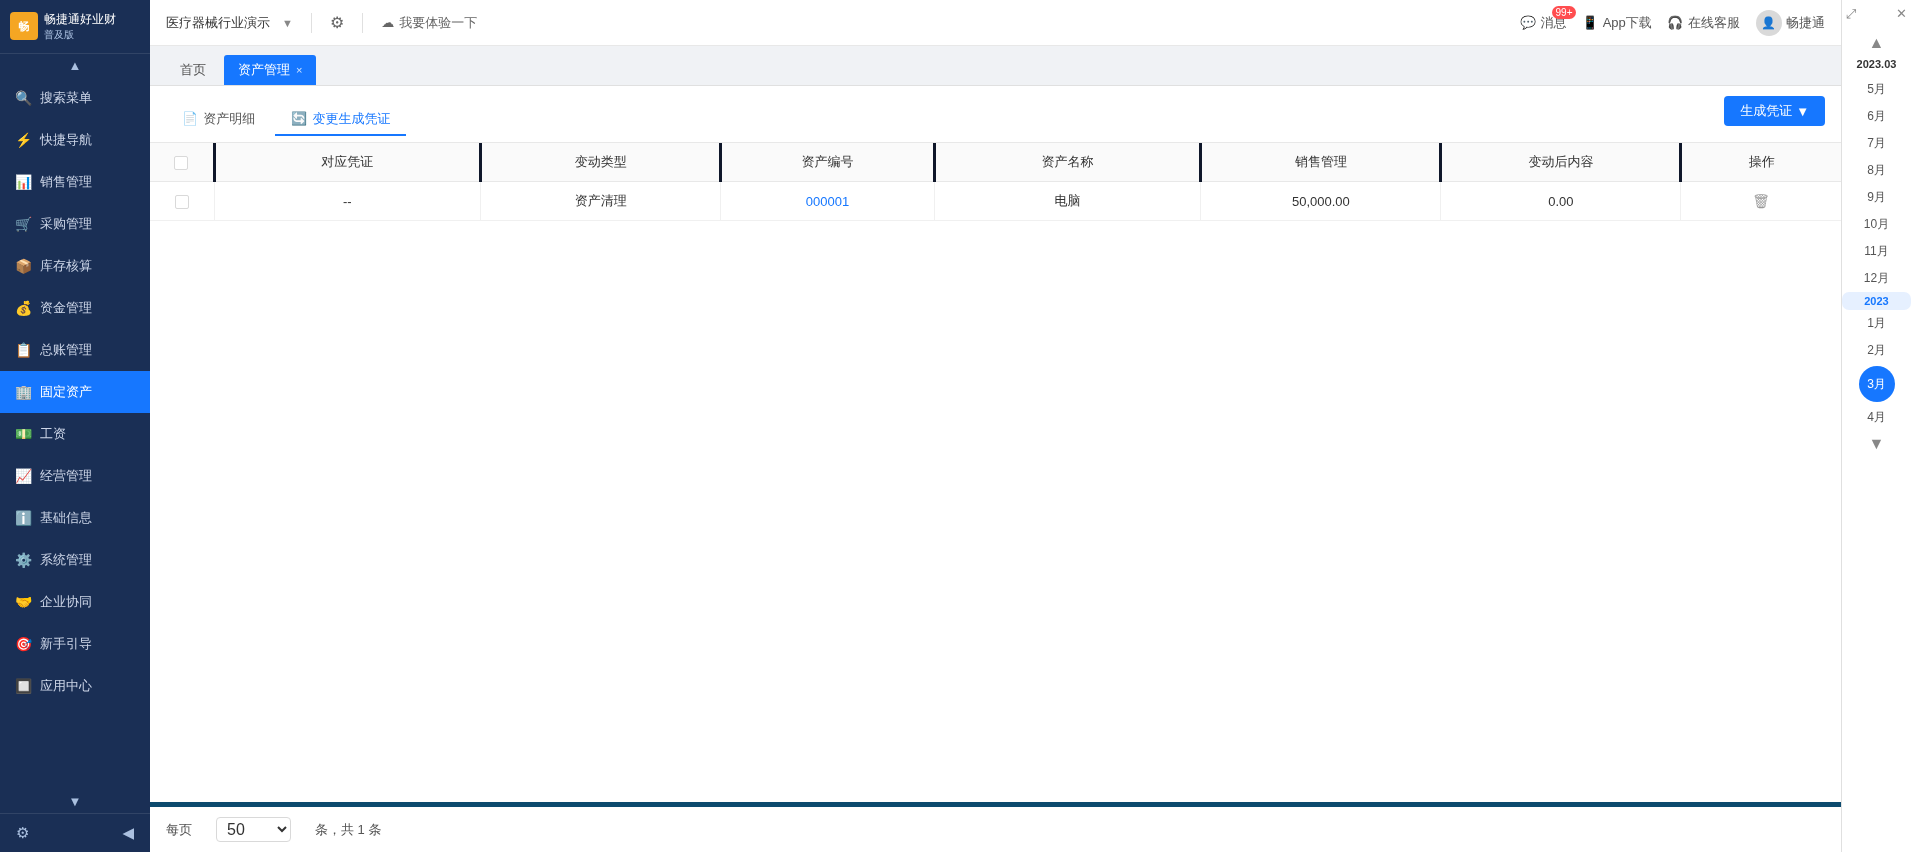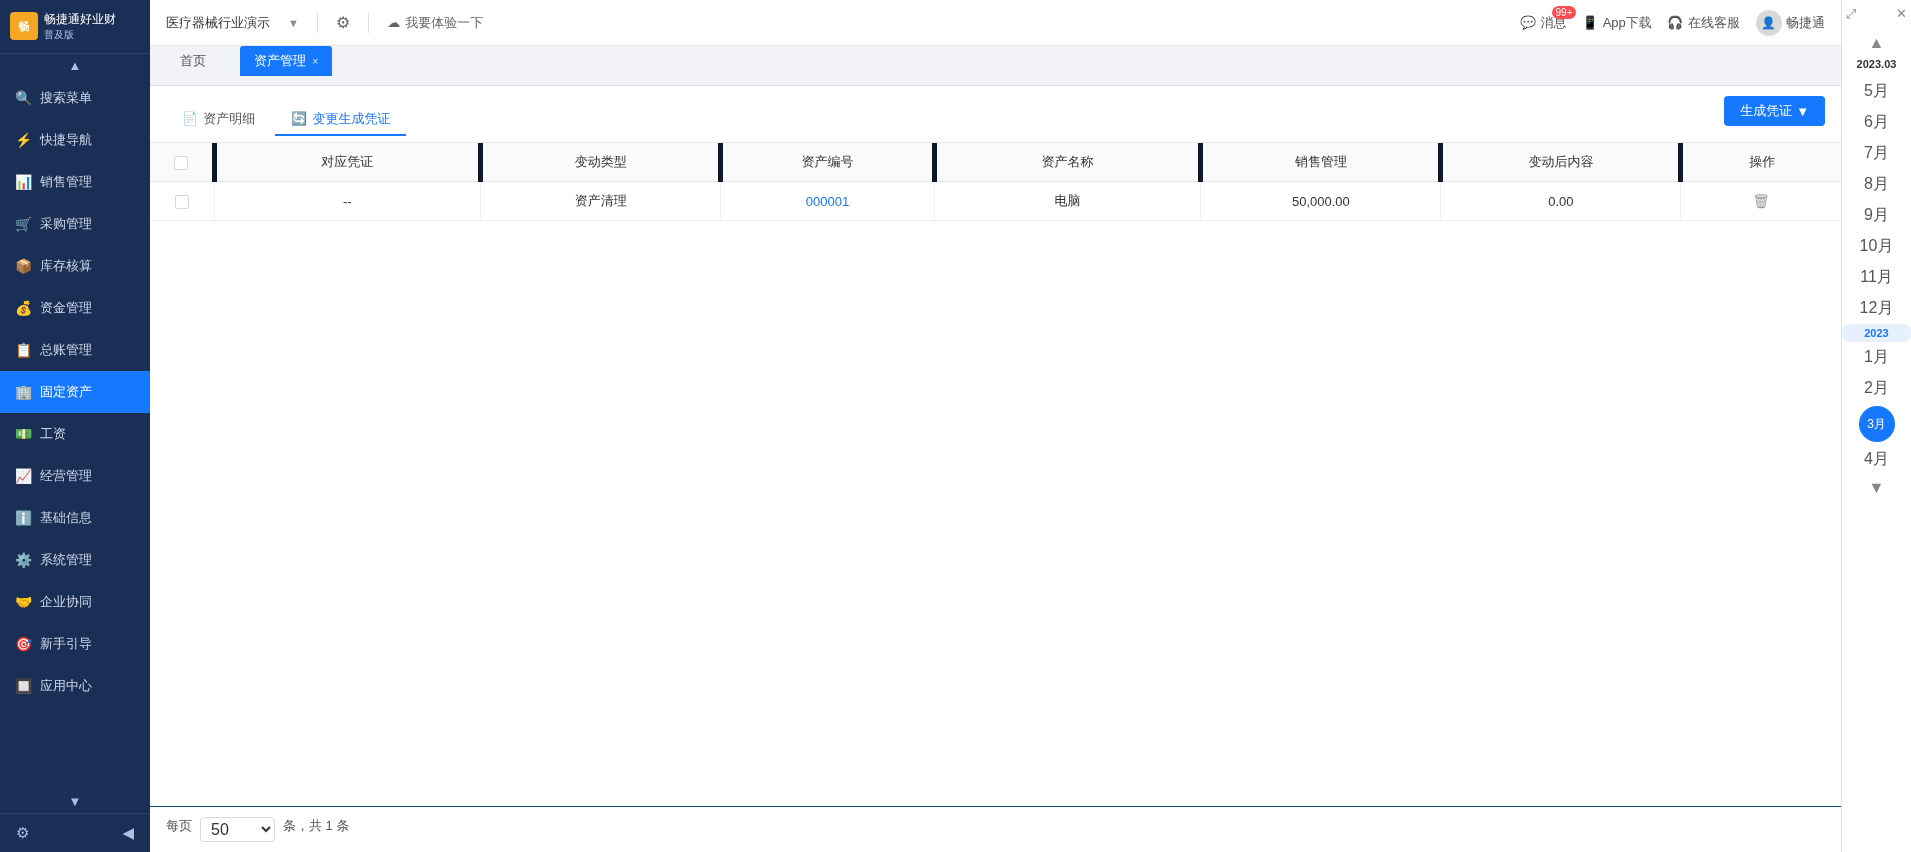--- a/index.html
+++ b/index.html
@@ -84,21 +84,21 @@
       display: flex;
       align-items: center;
       padding: 0 16px;
       border-bottom: 1px solid #e8e8e8;
       gap: 12px;
       flex-shrink: 0;
     }
     .topbar-company {
       display: flex;
       align-items: center;
-      gap: 18px;
+      gap: 12px;
       cursor: pointer;
       color: #333;
       font-size: 13px;
     }
     .topbar-divider { width: 1px; height: 20px; background: #e0e0e0; margin: 0 6px; }
     .topbar-settings { font-size: 16px; color: #666; cursor: pointer; }
     .topbar-experience {
       display: flex;
       align-items: center;
       gap: 5px;
@@ -143,23 +143,23 @@
       justify-content: center;
       color: #666;
       font-size: 12px;
     }
 
     
     .page-tabs {
       height: 40px;
       background: #f0f2f5;
       display: flex;
-      align-items: flex-start;
+      align-items: flex-end;
       padding: 0 16px;
-      gap: 20px;
+      gap: 4px;
       flex-shrink: 0;
       border-bottom: 1px solid #e0e0e0;
     }
     .page-tab {
       height: 30px;
       padding: 0 14px;
       display: flex;
       align-items: center;
       gap: 6px;
       cursor: pointer;
@@ -240,21 +240,21 @@
     }
     thead tr {
       background: #fafafa;
     }
     th {
       padding: 10px 12px;
       text-align: center;
       font-weight: 500;
       color: #333;
       border-bottom: 1px solid #e8e8e8;
-      border-right: 5px solid #0f172a;
+      border-right: 3px solid #0f172a;
       font-size: 13px;
     }
     th:last-child { border-right: none; }
     td {
       padding: 10px 12px;
       text-align: center;
       border-bottom: 1px solid #f0f0f0;
       border-right: 1px solid #f0f0f0;
       color: #333;
       font-size: 13px;
@@ -269,22 +269,23 @@
     .col-after { width: 180px; }
     .col-op { width: 120px; }
 
     .link-blue { color: #1677ff; cursor: pointer; }
     .delete-icon { color: #999; cursor: pointer; font-size: 14px; }
 
     
     .pagination {
       padding: 10px 16px;
       display: flex;
-      gap: 8px;
-      border-top: 1px solid #0c4a6e;
+      align-items: center;
+      gap: 24px;
+      border-top: 5px solid #0c4a6e;
       flex-shrink: 0;
     }
     .pagination-label { color: #555; font-size: 13px; }
     .pagination-select {
       border: 1px solid #d9d9d9;
       border-radius: 4px;
       padding: 2px 20px 2px 6px;
       font-size: 16px;
       color: #333;
       background: #fff;
@@ -317,21 +318,21 @@
       top: 6px;
       left: 6px;
       cursor: pointer;
       color: #888;
       font-size: 14px;
     }
     .date-item {
       width: 100%;
       text-align: center;
       padding: 5px 0;
-      font-size: 16px;
+      font-size: 12px;
       color: #555;
       cursor: pointer;
     }
     .date-item.year-label {
       color: #1677ff;
       font-weight: bold;
       font-size: 11px;
       background: #e6f0ff;
       padding: 3px 0;
       border-radius: 7px;

